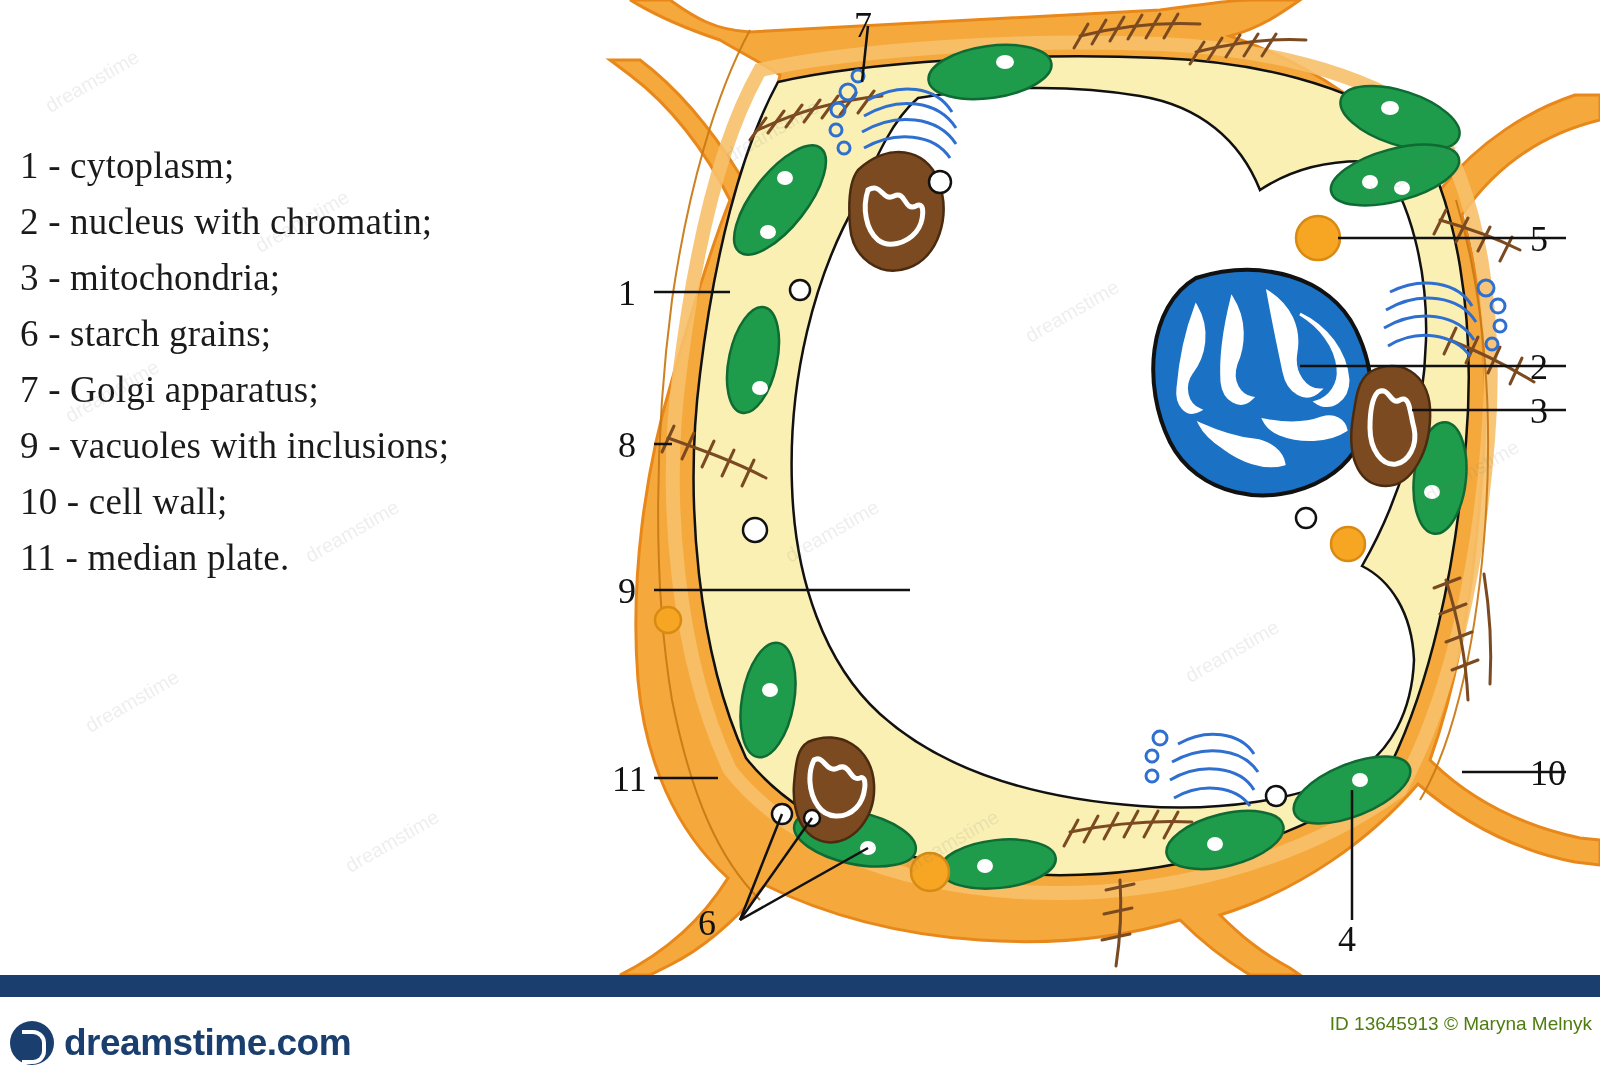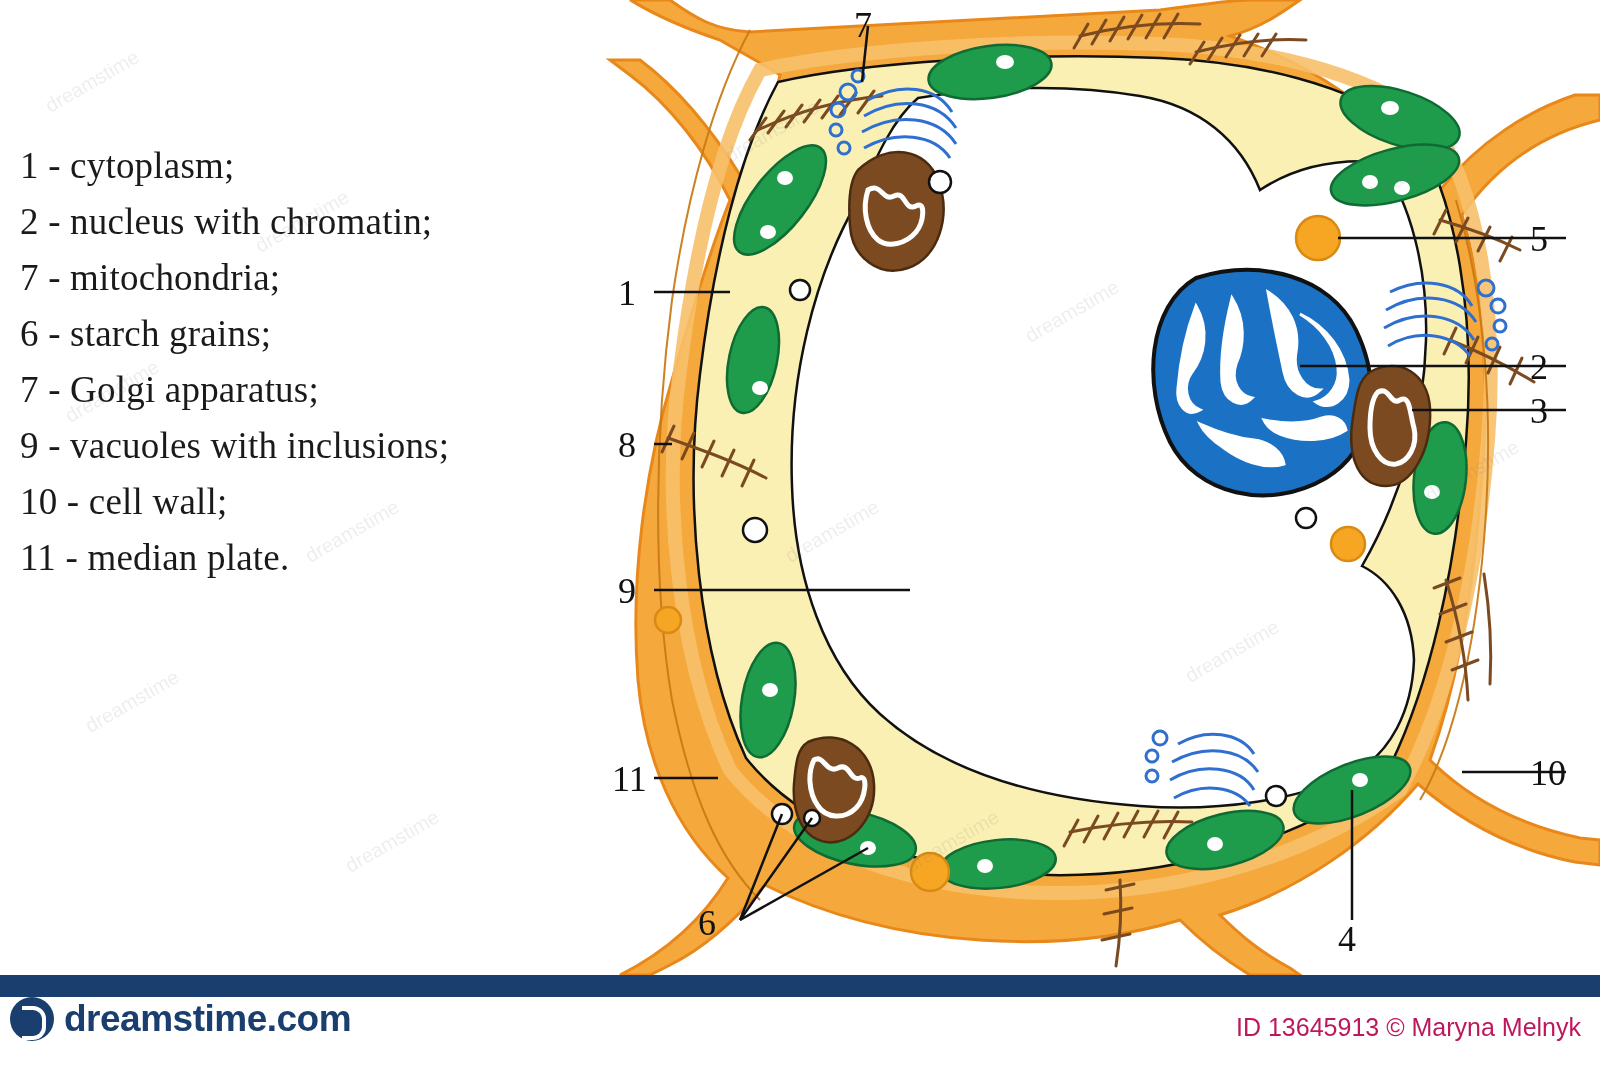--- a/index.html
+++ b/index.html
@@ -76,21 +76,21 @@
     position: absolute;
     left: 0;
     top: 22px;
     width: 1600px;
     height: 80px;
     background: #ffffff;
   }
   #brand {
     position: absolute;
     left: 10px;
-    top: 0;
+    top: 24px;
     display: flex;
     align-items: center;
     gap: 10px;
   }
   #brand .brand-mark {
     width: 44px;
     height: 44px;
     border-radius: 50%;
     background: #1a3e6e;
     position: relative;
@@ -109,25 +109,25 @@
   }
   #brand .brand-text {
     font-family: "Liberation Sans", sans-serif;
     font-size: 37px;
     font-weight: bold;
     color: #1a3e6e;
     letter-spacing: -0.5px;
   }
   #credit {
     position: absolute;
-    right: 19px;
+    right: 8px;
     top: 16px;
     font-family: "Liberation Sans", sans-serif;
-    font-size: 25px;
-    color: #be185d;
+    font-size: 19px;
+    color: #4d7c0f;
     white-space: nowrap;
   }
 
   
   .watermark {
     position: absolute;
     font-family: "Liberation Sans", sans-serif;
     font-size: 20px;
     color: rgba(120,120,120,0.13);
     transform: rotate(-30deg);
@@ -136,21 +136,21 @@
   }
 </style>
 </head>
 <body>
 
 <div id="stage">
 
   <div id="legend">
     <div class="legend-line">1 - cytoplasm;</div>
     <div class="legend-line">2 - nucleus with chromatin;</div>
-    <div class="legend-line">7 - mitochondria;</div>
+    <div class="legend-line">3 - mitochondria;</div>
     <div class="legend-line">6 - starch grains;</div>
     <div class="legend-line">7 - Golgi apparatus;</div>
     <div class="legend-line">9 - vacuoles with inclusions;</div>
     <div class="legend-line">10 - cell wall;</div>
     <div class="legend-line">11 - median plate.</div>
   </div>
 
   <div id="diagram">
     <svg width="1000" height="975" viewBox="0 0 1000 975" xmlns="http://www.w3.org/2000/svg">
 

